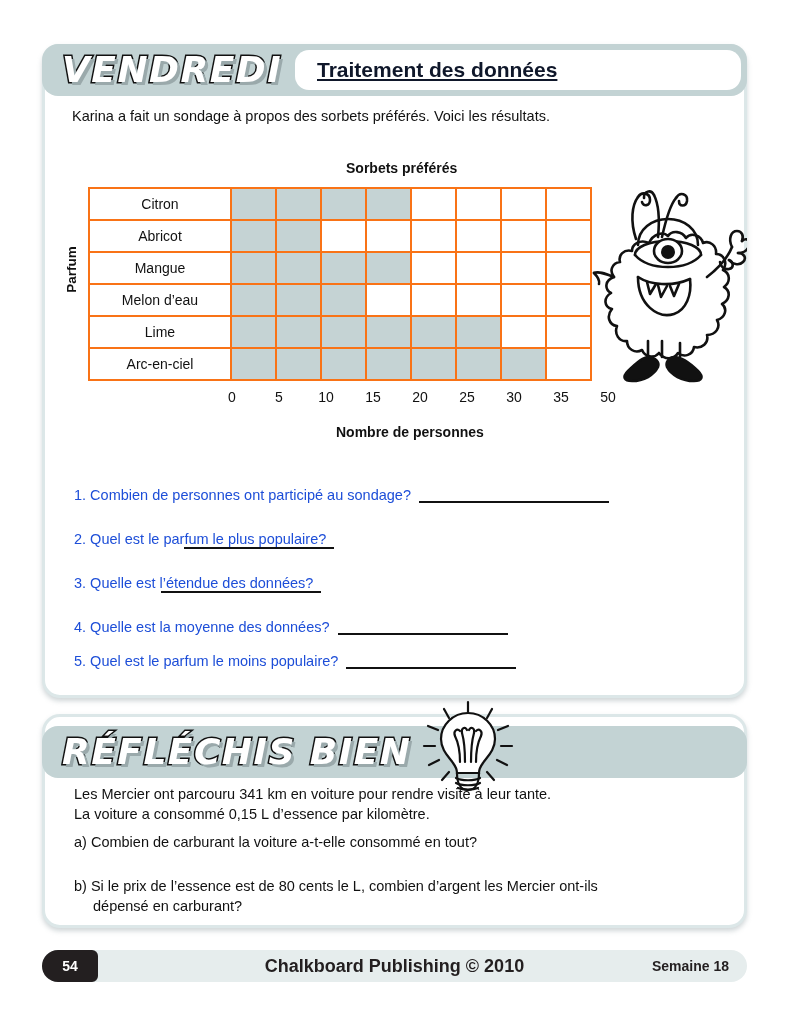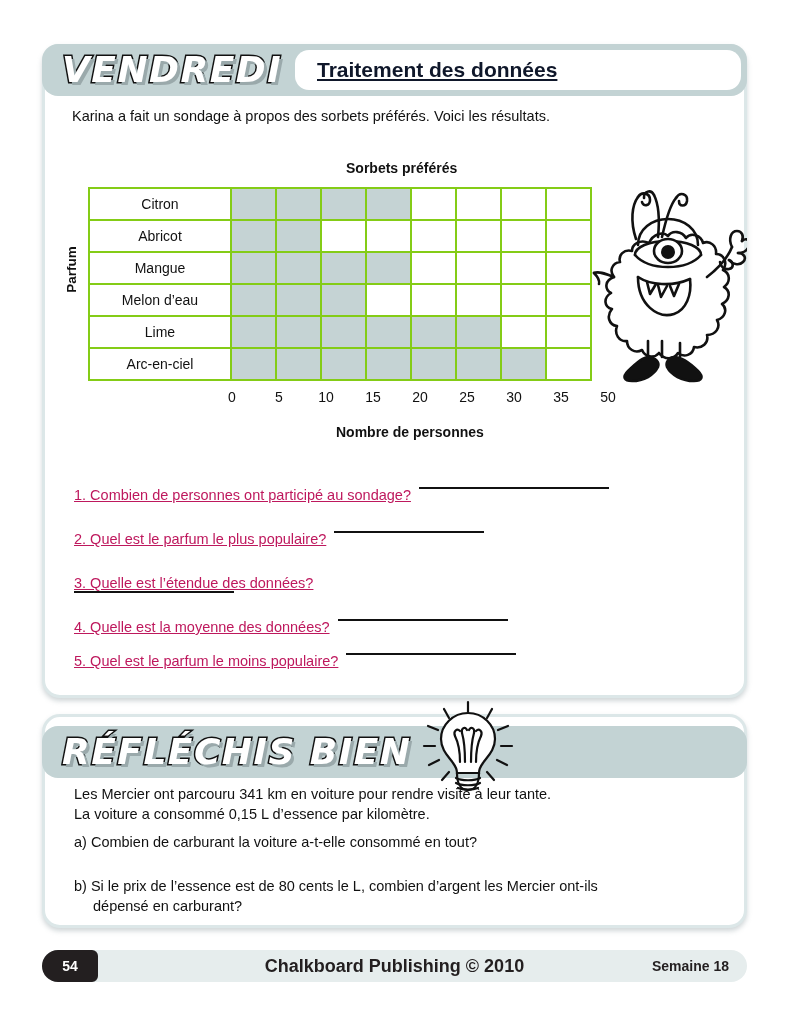--- a/index.html
+++ b/index.html
@@ -124,21 +124,21 @@
 
   #grid-wrap {
     position: absolute;
     left: 88px;
     top: 187px;
   }
   table#chart-grid {
     border-collapse: collapse;
   }
   table#chart-grid td {
-    border: 2px solid #84cc16;
+    border: 2px solid #f97316;
     height: 32px;
     padding: 0;
   }
   td.label-cell {
     width: 142px;
     text-align: center;
     font-size: 14px;
     color: #111111;
     background: #ffffff;
     white-space: nowrap;
@@ -178,34 +178,33 @@
     top: 181px;
     width: 155px;
     height: 212px;
   }
 
   
   .question {
     position: absolute;
     left: 74px;
     font-size: 14.5px;
-    color: #be185d;
+    color: #1d4ed8;
     display: flex;
-    align-items: flex-start;
-    white-space: nowrap;
-    text-decoration: underline;
+    align-items: flex-end;
+    white-space: nowrap;
   }
   .q-text { margin-right: 8px; }
   .answer-line {
     display: inline-block;
     border-bottom: 2px solid #111111;
     height: 1px;
   }
   #q1 { top: 487px; }
-  #q2 { top: 531px; }
+  #q2 { top: 531px; flex-direction: column; }
   #q3 { top: 575px; flex-direction: column; }
   #q4 { top: 619px; }
   #q5 { top: 653px; }
 
   
   .think-line {
     position: absolute;
     left: 74px;
     font-size: 14.5px;
     color: #111111;

